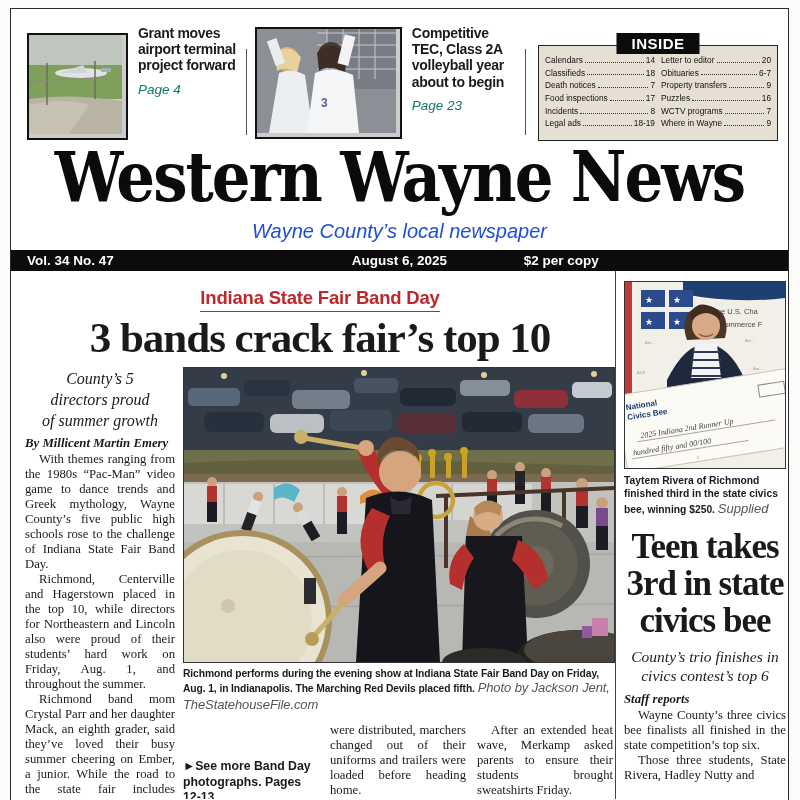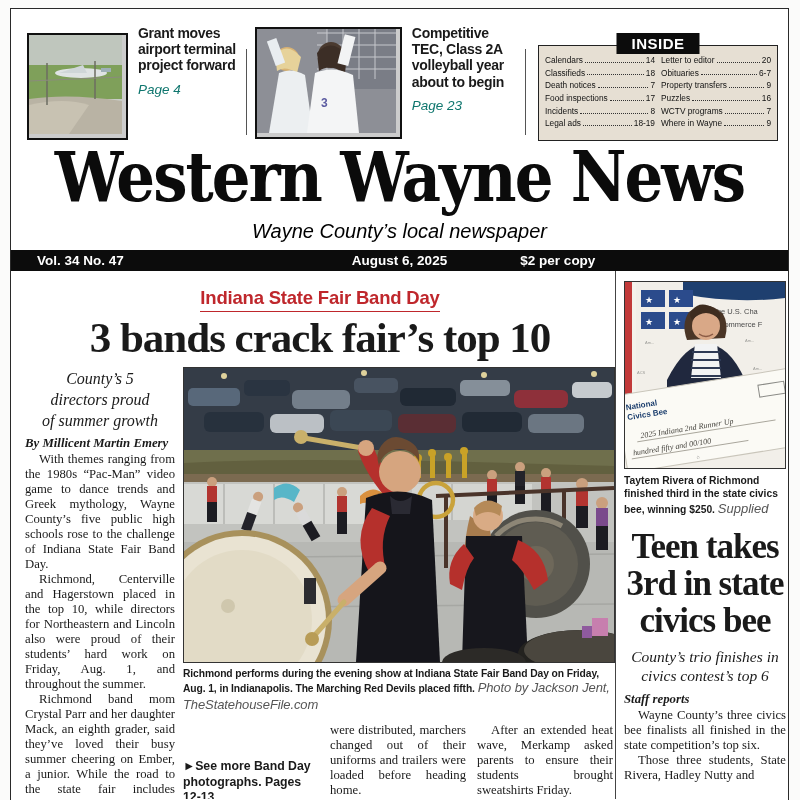--- a/index.html
+++ b/index.html
@@ -24,25 +24,25 @@
   .toc-col{flex:1;display:flex;flex-direction:column;}
   .toc-row{display:flex;align-items:flex-end;font-size:8.3px;line-height:1.0;margin-bottom:4.4px;color:#111;}
   .toc-label{white-space:nowrap;}
   .toc-leader{flex:1;border-bottom:1px dotted #333;margin:0 2px 1.5px 2px;min-width:4px;}
   .toc-page{white-space:nowrap;}
 
   
   .masthead{text-align:center;margin-top:2px;}
   .mast-title{font-family:"DejaVu Serif",serif;font-weight:bold;font-size:61px;line-height:1.0;
               letter-spacing:-2px;transform:scaleY(1.12);transform-origin:top center;color:#0b0b0b;}
-  .mast-tagline{font-family:"Liberation Sans",sans-serif;font-style:italic;font-size:20px;margin-top:16px;color:#000000;}
+  .mast-tagline{font-family:"Liberation Sans",sans-serif;font-style:italic;font-size:20px;margin-top:16px;color:#1d4ed8;}
 
   
   .infobar{display:flex;align-items:center;background:#0c0c0c;color:#fff;height:21px;margin-top:7px;
-           font-family:"Liberation Sans",sans-serif;font-weight:bold;font-size:13.5px;padding:0 26px;}
+           font-family:"Liberation Sans",sans-serif;font-weight:bold;font-size:13.5px;padding:0 16px;}
   .infobar .left{flex:1;text-align:left;}
   .infobar .mid{flex:1;text-align:center;}
   .infobar .right{flex:1;}
 
   
   .content{display:flex;height:528px;overflow:hidden;}
   .main{width:604px;flex:none;padding:16px 0 0 14px;box-sizing:border-box;}
   .kicker-wrap{text-align:center;}
   .kicker{display:inline-block;font-family:"Liberation Sans",sans-serif;font-weight:bold;font-size:18.5px;
           color:#bf272c;border-bottom:1.5px solid #bf272c;padding-bottom:2px;letter-spacing:-0.2px;}

